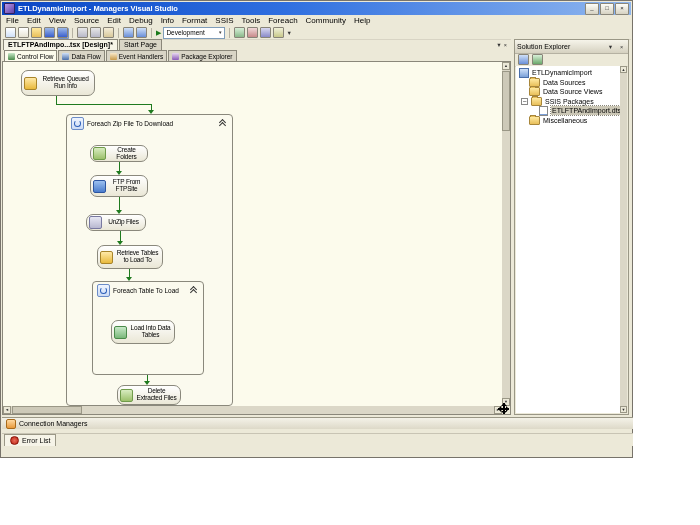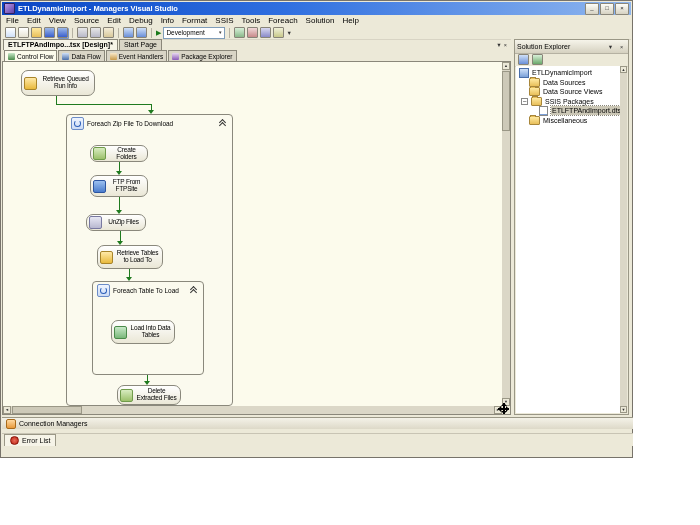--- a/index.html
+++ b/index.html
@@ -122,21 +122,21 @@
       <span class="menu-item">Edit</span>
       <span class="menu-item">View</span>
       <span class="menu-item">Source</span>
       <span class="menu-item">Edit</span>
       <span class="menu-item">Debug</span>
       <span class="menu-item">Info</span>
       <span class="menu-item">Format</span>
       <span class="menu-item">SSIS</span>
       <span class="menu-item">Tools</span>
       <span class="menu-item">Foreach</span>
-      <span class="menu-item">Solution</span>
+      <span class="menu-item">Community</span>
       <span class="menu-item">Help</span>
     </div>
 
     <div class="toolbar">
       <span class="tico" style="background:linear-gradient(#fff,#cfe0f8);"></span>
       <span class="tico" style="background:linear-gradient(#fff,#e8e4d4);"></span>
       <span class="tico" style="background:linear-gradient(#ffe9a0,#e8bf5a);"></span>
       <span class="tico" style="background:linear-gradient(#9cb8e8,#3a5fcd);"></span>
       <span class="tico" style="background:linear-gradient(#9cb8e8,#3a5fcd);box-shadow:1px 1px 0 #7a96c8;"></span>
       <span class="tsep"></span>

